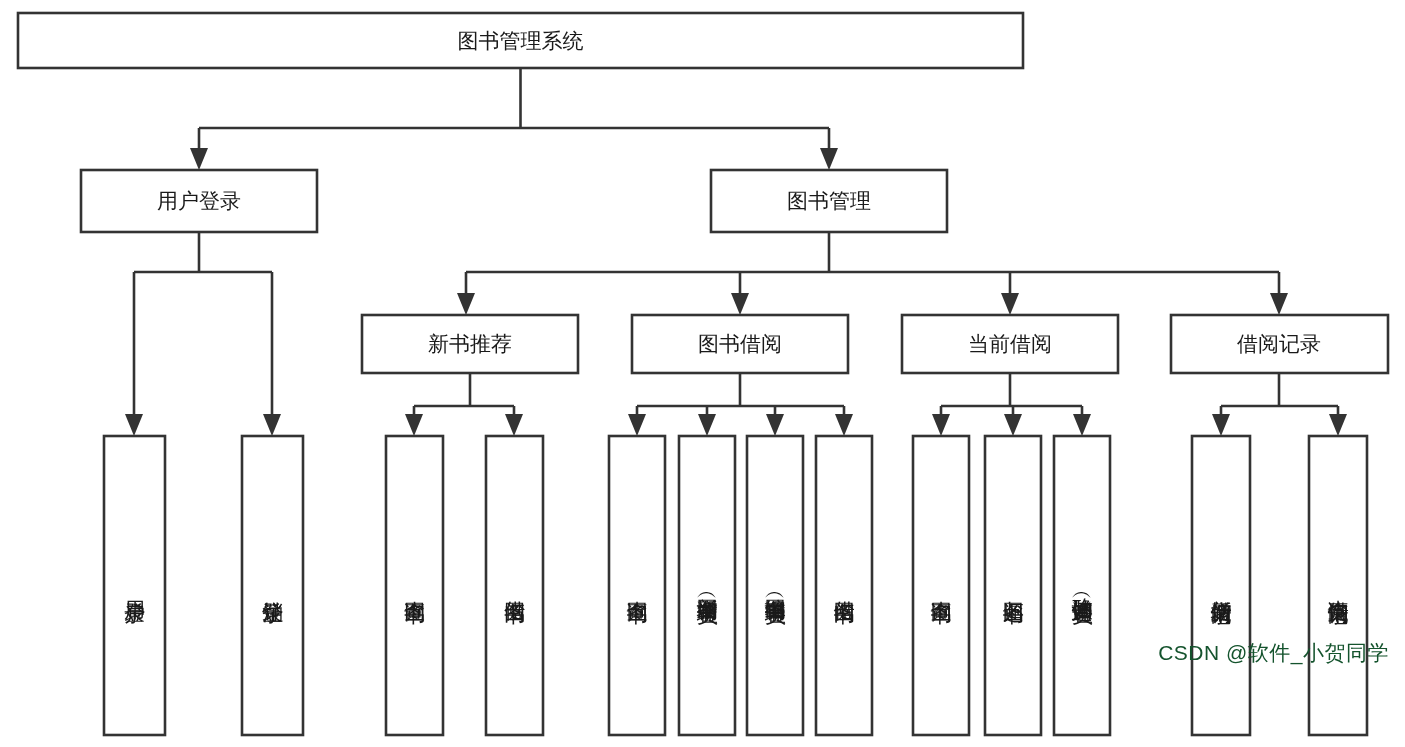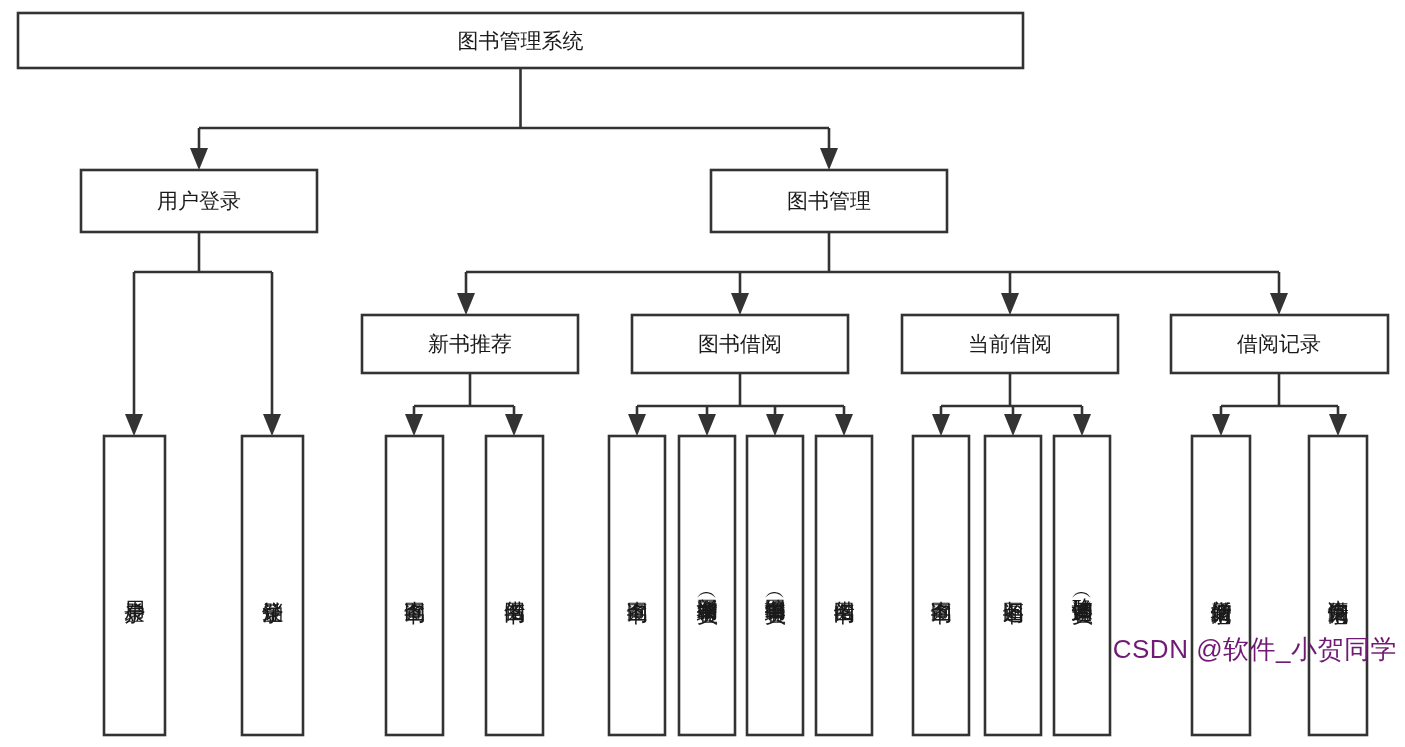--- a/index.html
+++ b/index.html
@@ -67,25 +67,25 @@
     letter-spacing: 1px;
     display: flex;
     align-items: center;
     justify-content: center;
     white-space: nowrap;
     pointer-events: none;
     user-select: none;
   }
   .watermark {
     position: absolute;
-    right: 8px;
+    right: 16px;
     bottom: 4px;
     font-family: "Liberation Sans", "DejaVu Sans", sans-serif;
-    font-size: 26px;
-    color: #701a75;
+    font-size: 21px;
+    color: #14532d;
     letter-spacing: 0.5px;
     white-space: nowrap;
   }
 </style>
 </head>
 <body>
 
 <div id="diagram-root">
 
   <svg id="tree-svg" viewBox="0 0 1405 747">

